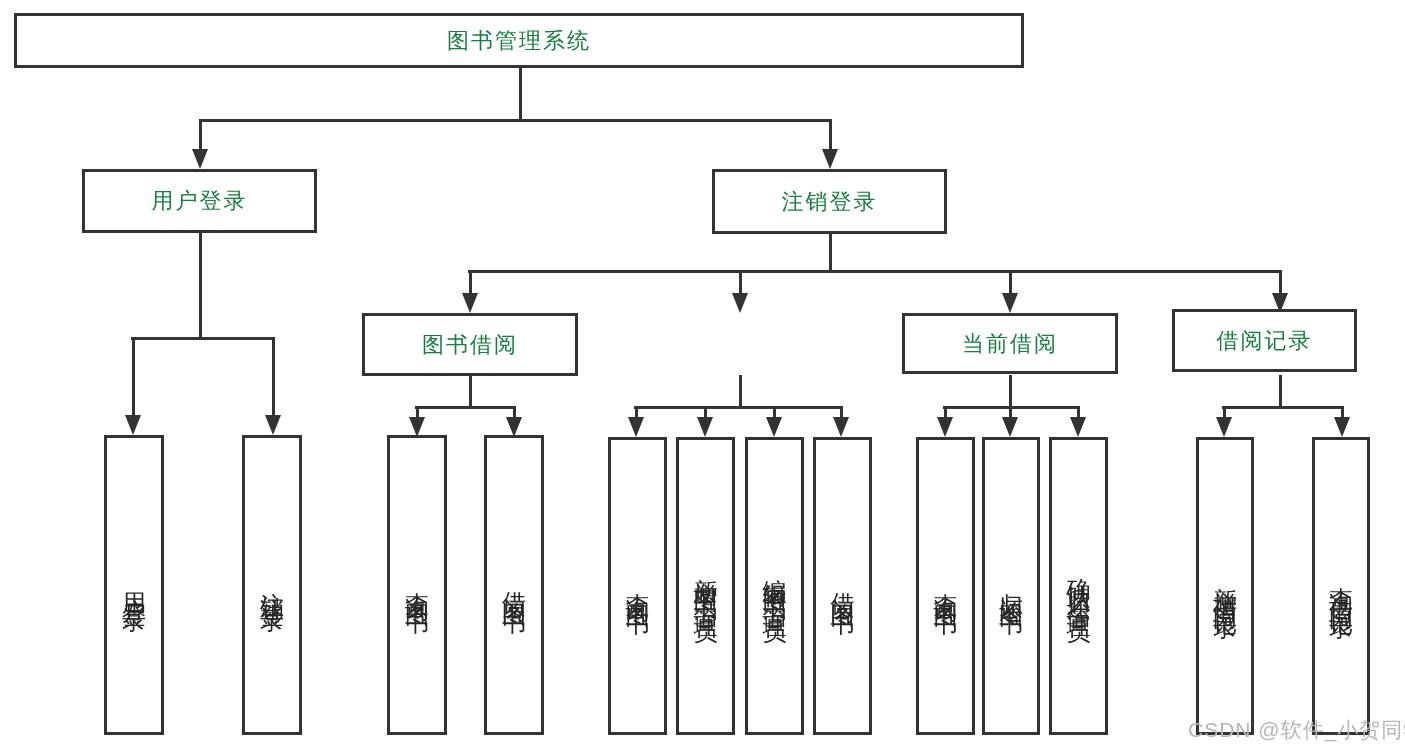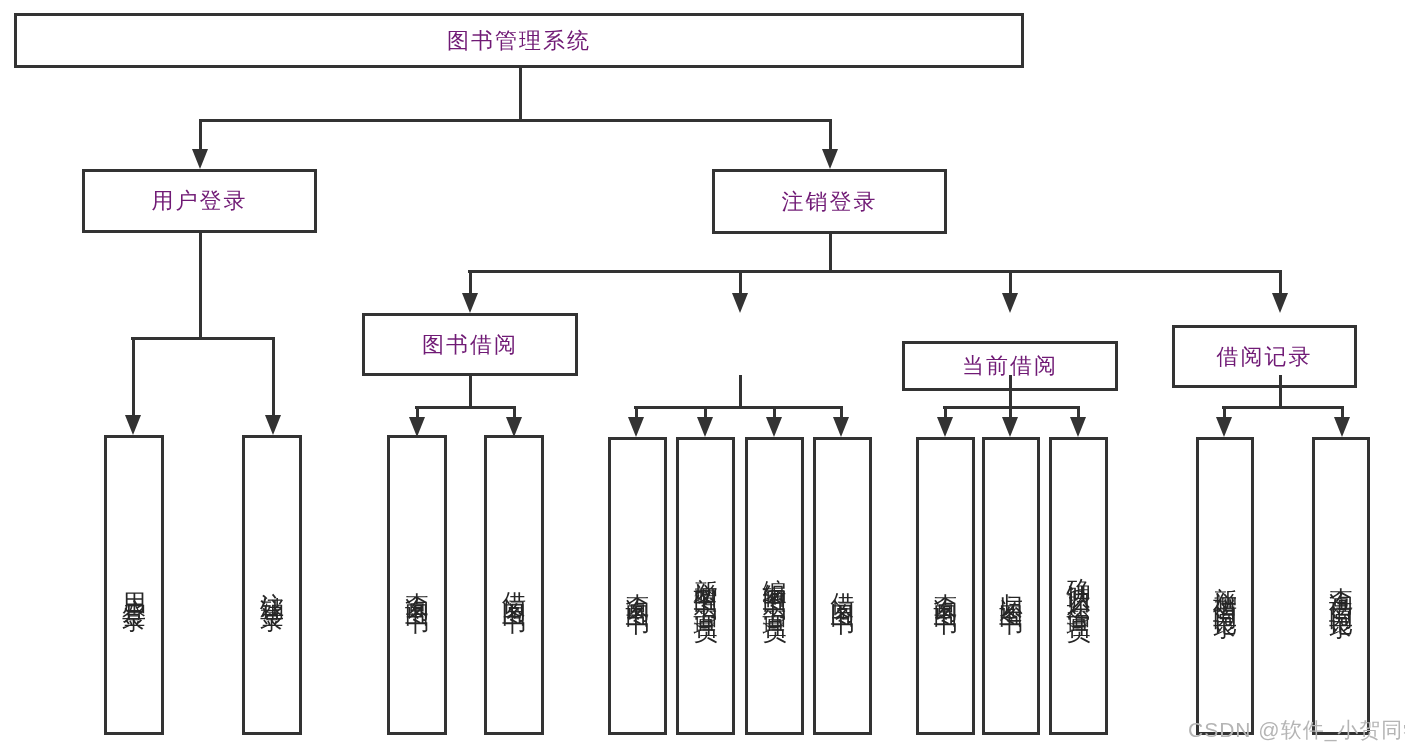--- a/index.html
+++ b/index.html
@@ -5,21 +5,21 @@
   html, body { margin:0; padding:0; background:#ffffff; }
   .canvas {
     position:relative; width:1405px; height:747px; background:#ffffff;
     font-family:"Liberation Sans", sans-serif; overflow:hidden;
   }
   .box {
     position:absolute; box-sizing:border-box;
     border:3px solid #333333; background:#ffffff;
     display:flex; align-items:center; justify-content:center;
   }
-  .hl { font-size:22px; color:#701a75; letter-spacing:2px; white-space:nowrap; }
+  .hl { font-size:22px; color:#15803d; letter-spacing:2px; white-space:nowrap; }
   .vt {
     writing-mode:vertical-rl; text-orientation:mixed;
     font-size:24px; color:#262626; letter-spacing:6px; line-height:1;
   }
   .ln  { position:absolute; background:#333333; }
   .vln { width:3px; }
   .hln { height:3px; }
   .ah  {
     position:absolute; width:0; height:0;
     border-left:8px solid transparent; border-right:8px solid transparent;
@@ -67,24 +67,24 @@
   <div class="ln vln" style="left:739px; top:270px; height:26px;"></div>
   <div class="ah" style="left:732px; top:293px;"></div>
   <div class="ln vln" style="left:1009px; top:270px; height:26px;"></div>
   <div class="ah" style="left:1002px; top:293px;"></div>
   <div class="ln vln" style="left:1279px; top:270px; height:26px;"></div>
   <div class="ah" style="left:1272px; top:293px;"></div>
 
   <div class="box" style="left:362px; top:313px; width:216px; height:63px;">
     <span class="hl">图书借阅</span>
   </div>
-  <div class="box" style="left:902px; top:313px; width:216px; height:50px;margin-top:28px;">
+  <div class="box" style="left:902px; top:313px; width:216px; height:61px;">
     <span class="hl">当前借阅</span>
   </div>
-  <div class="box" style="left:1172px; top:325px; width:185px; height:63px;">
+  <div class="box" style="left:1172px; top:309px; width:185px; height:63px;">
     <span class="hl">借阅记录</span>
   </div>
 
   <div class="ln vln" style="left:469px; top:375px; height:33px;"></div>
   <div class="ln hln" style="left:415px; top:406px; width:101px;"></div>
   <div class="ln vln" style="left:416px; top:406px; height:13px;"></div>
   <div class="ah" style="left:409px; top:417px;"></div>
   <div class="ln vln" style="left:513px; top:406px; height:13px;"></div>
   <div class="ah" style="left:506px; top:417px;"></div>
 

